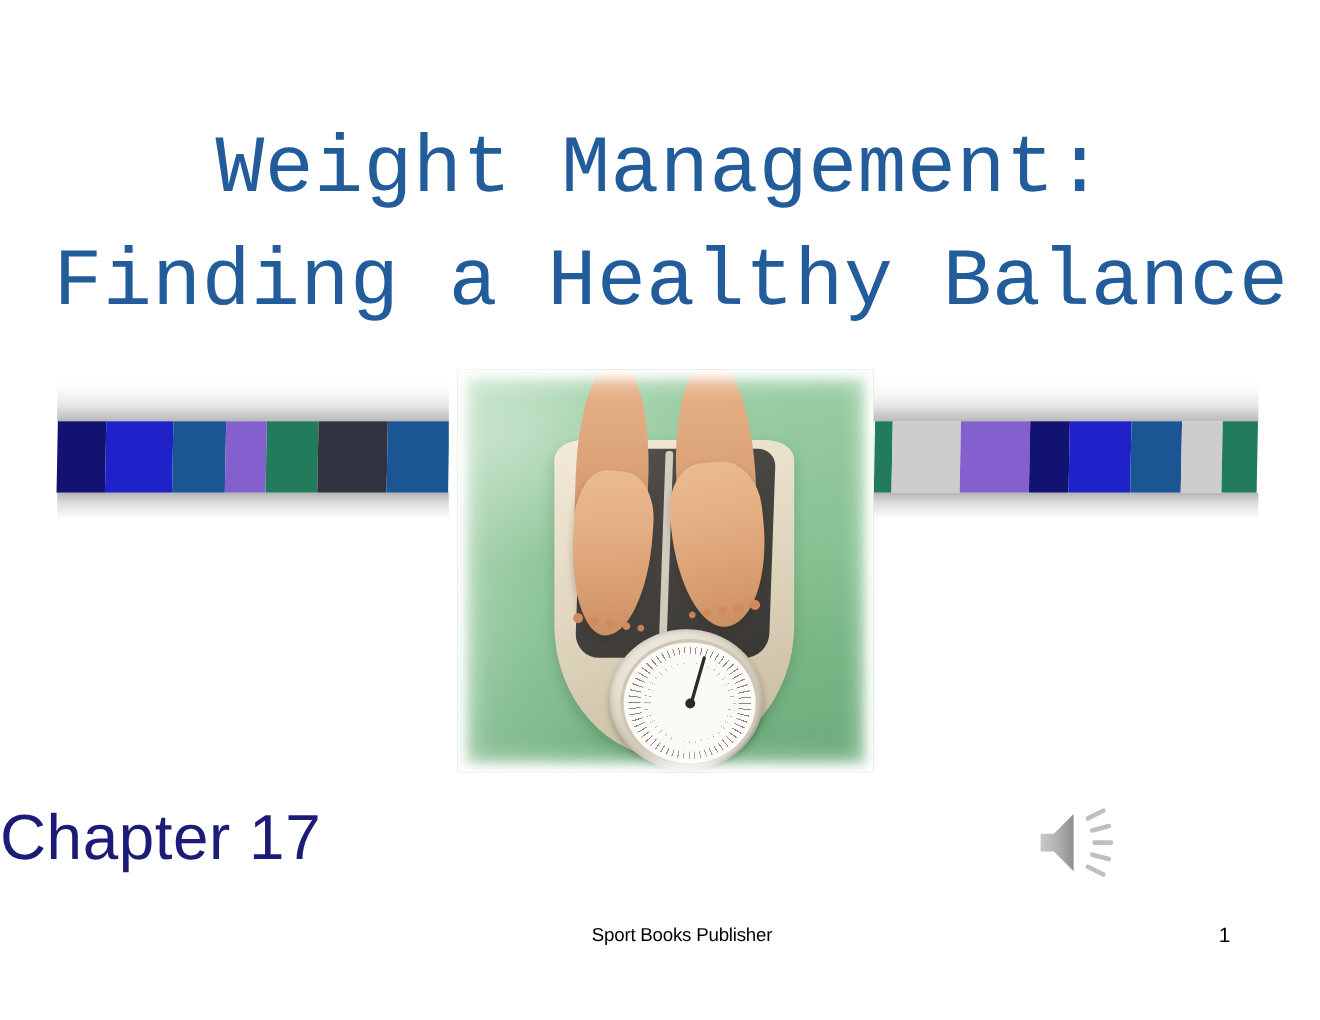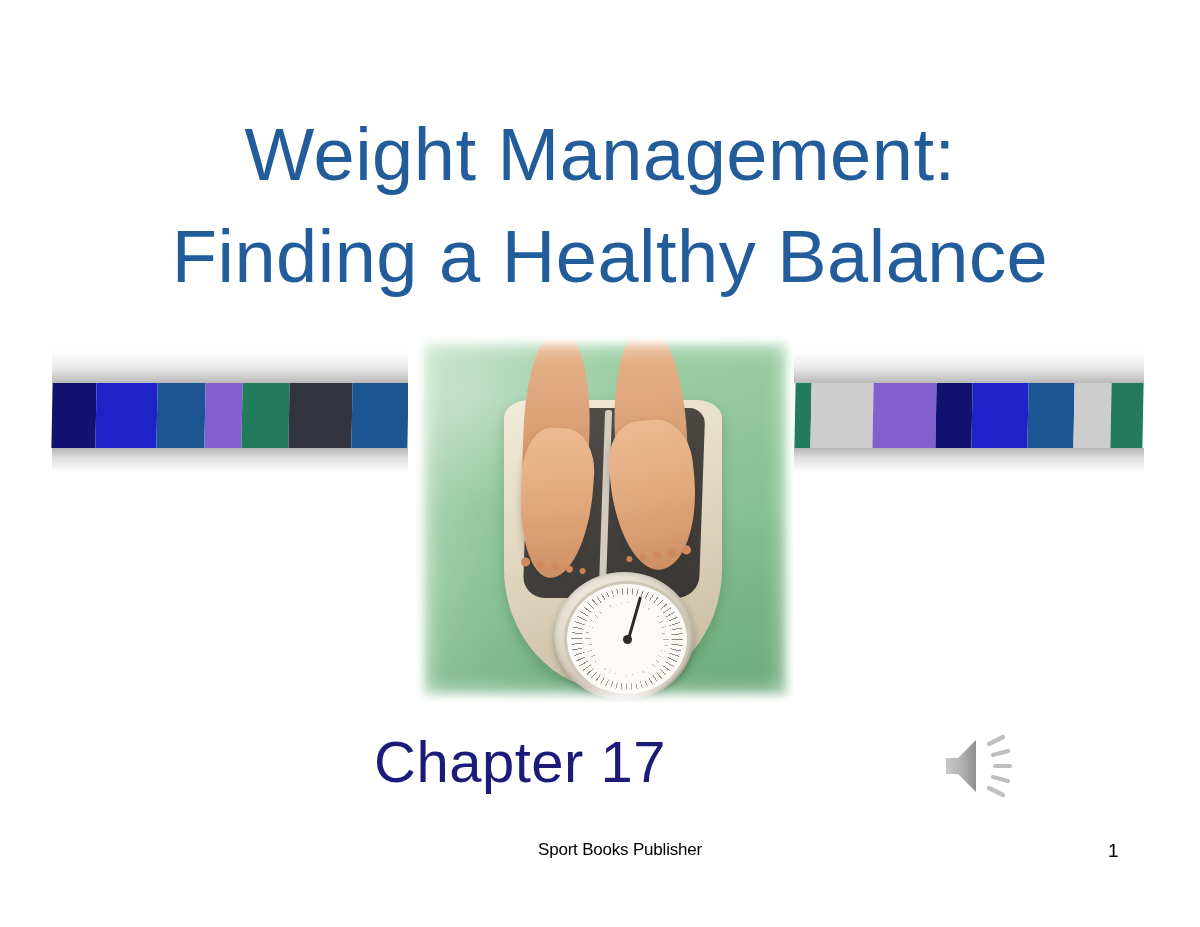--- a/index.html
+++ b/index.html
@@ -22,21 +22,21 @@
   }
 
   
   .title-block {
     position: absolute;
     left: 0;
     top: 104px;
     width: 1200px;
     text-align: center;
     color: #225C9B;
-    font-family: Liberation Sans, sans-serif;
+    font-family: Liberation Mono, monospace;
     font-size: 74px;
     line-height: 1.38;
     letter-spacing: 0.5px;
     white-space: nowrap;
   }
   .title-line-1 { display: block; }
   .title-line-2 { display: block; margin-left: 20px; }
 
   
   .bar-wrap {
@@ -240,21 +240,21 @@
       inset 0 0 10px 7px #ffffff,
       inset 0 0 20px 11px rgba(255,255,255,0.72);
   }
 
   
   .chapter {
     position: absolute;
     left: 0;
     top: 728px;
     width: 1200px;
-    text-align: center;
+    text-align: left;
     padding-right: 160px;
     box-sizing: border-box;
     color: #1C1C78;
     font-family: "Liberation Sans", sans-serif;
     font-size: 58px;
     letter-spacing: 0.5px;
     white-space: nowrap;
   }
 
   

